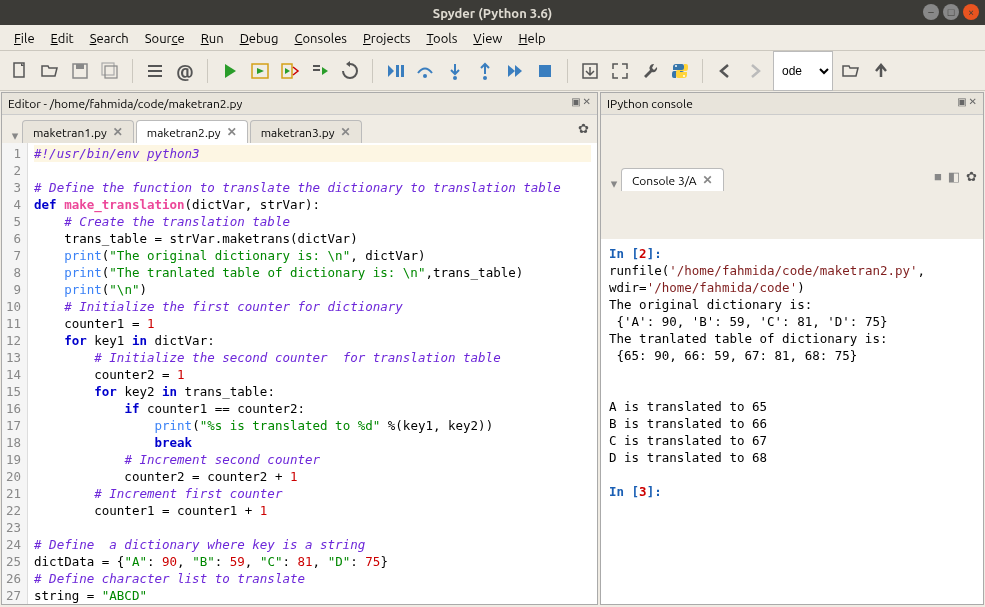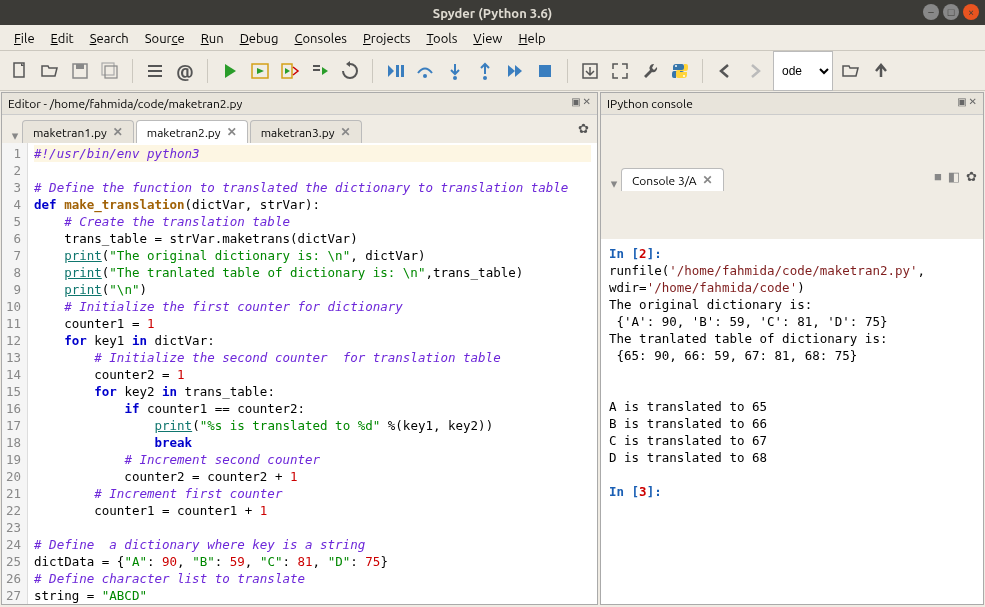--- a/index.html
+++ b/index.html
@@ -29,24 +29,24 @@
 .tab.active { background: #fff; font-weight: normal; }
 .tab .tabclose { color: #888; font-weight: bold; cursor: pointer; }
 .tab-options { position: absolute; right: 8px; top: 6px; cursor: pointer; color: #555; }
 .tabpre { width: 14px; display: flex; align-items: center; justify-content: center; color: #888; }
 .editor-body { flex: 1; background: #fff; overflow: hidden; display: flex; font-family: "DejaVu Sans Mono", monospace; font-size: 12.5px; line-height: 17px; }
 .gutter { background: #f5f5f5; color: #888; text-align: right; padding: 2px 6px 2px 4px; border-right: 1px solid #ddd; white-space: pre; }
 .code { padding: 2px 6px; white-space: pre; flex: 1; }
 .code .currline { background: #fdf6e3; display: inline-block; width: 100%; }
 .c-com { color: #6d28d9; font-style: italic; }
 .c-kw { color: #0000cc; font-weight: bold; }
-.c-def { color: #a16207; font-weight: bold; }
+.c-def { color: #ec4899; font-weight: bold; }
 .c-str { color: #008800; }
 .c-num { color: #cc0000; }
-.c-builtin { color: #0f766e; text-decoration: underline; }
+.c-builtin { color: #3b82f6; }
 .console-body { flex: 1; background: #fff; overflow: hidden; font-family: "DejaVu Sans Mono", monospace; font-size: 12.5px; line-height: 17px; padding: 6px 8px; white-space: pre-wrap; }
 .con-prompt { color: #1a5fb4; font-weight: bold; }
 .con-green { color: #7f1d1d; }
 .con-red { color: #cc0000; }
 .console-ctl { position: absolute; right: 6px; top: 6px; display: flex; gap: 6px; }
 svg { display: block; }
 </style>
 </head>
 <body>
 
@@ -277,21 +277,21 @@
 23
 24
 25
 26
 27
 28
 29
 </div>
       <div class="code" id="code"><span class="currline"><span class="c-com">#!/usr/bin/env python3</span></span>
  
-<span class="c-com"># Define the function to translated the dictionary to translation table</span>
+<span class="c-com"># Define the function to translate the dictionary to translation table</span>
 <span class="c-kw">def</span> <span class="c-def">make_translation</span>(dictVar, strVar):
     <span class="c-com"># Create the translation table</span>
     trans_table = strVar.maketrans(dictVar)
     <span class="c-builtin">print</span>(<span class="c-str">"The original dictionary is: \n"</span>, dictVar)
     <span class="c-builtin">print</span>(<span class="c-str">"The tranlated table of dictionary is: \n"</span>,trans_table)
     <span class="c-builtin">print</span>(<span class="c-str">"\n"</span>)
     <span class="c-com"># Initialize the first counter for dictionary</span>
     counter1 = <span class="c-num">1</span>
     <span class="c-kw">for</span> key1 <span class="c-kw">in</span> dictVar:
         <span class="c-com"># Initialize the second counter  for translation table</span>

